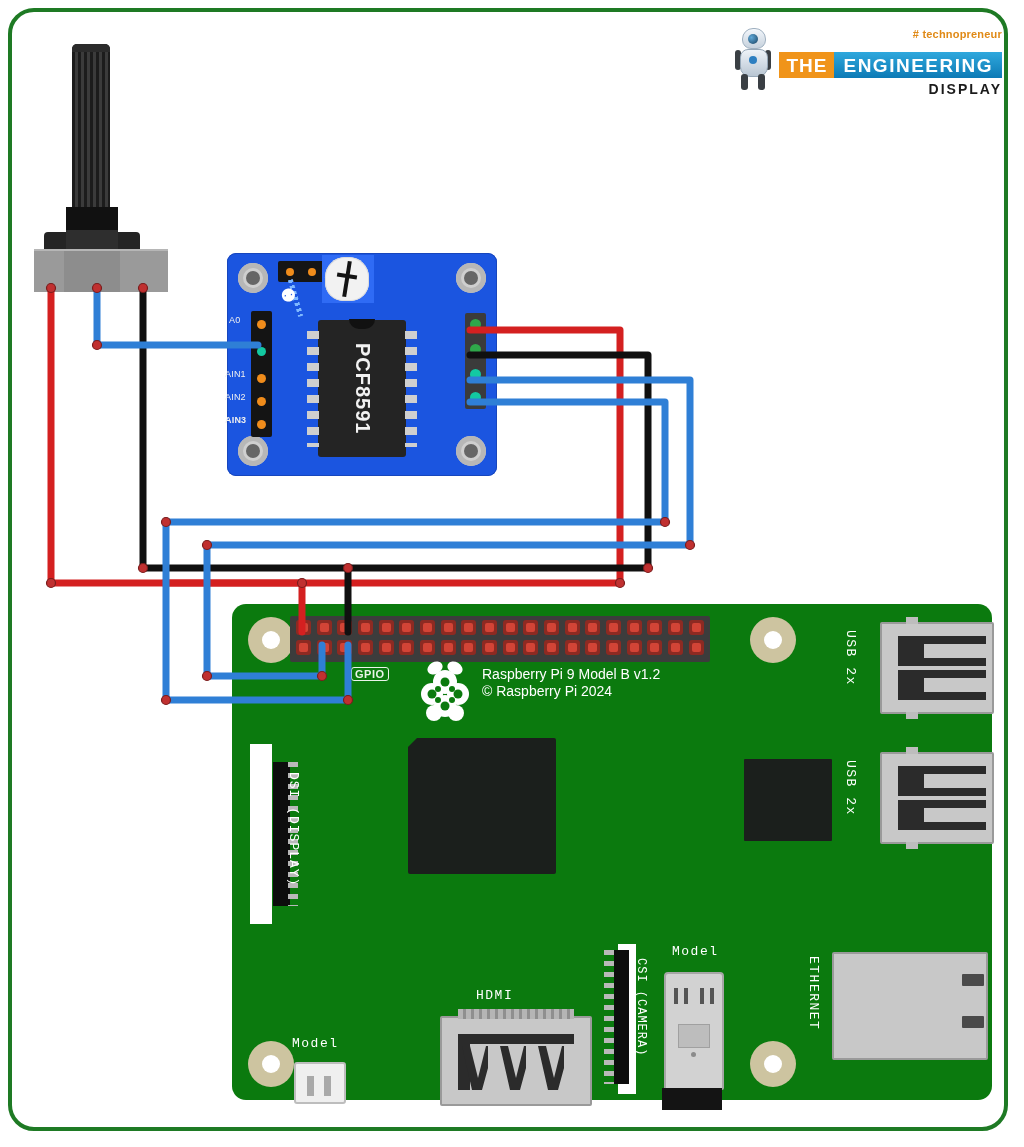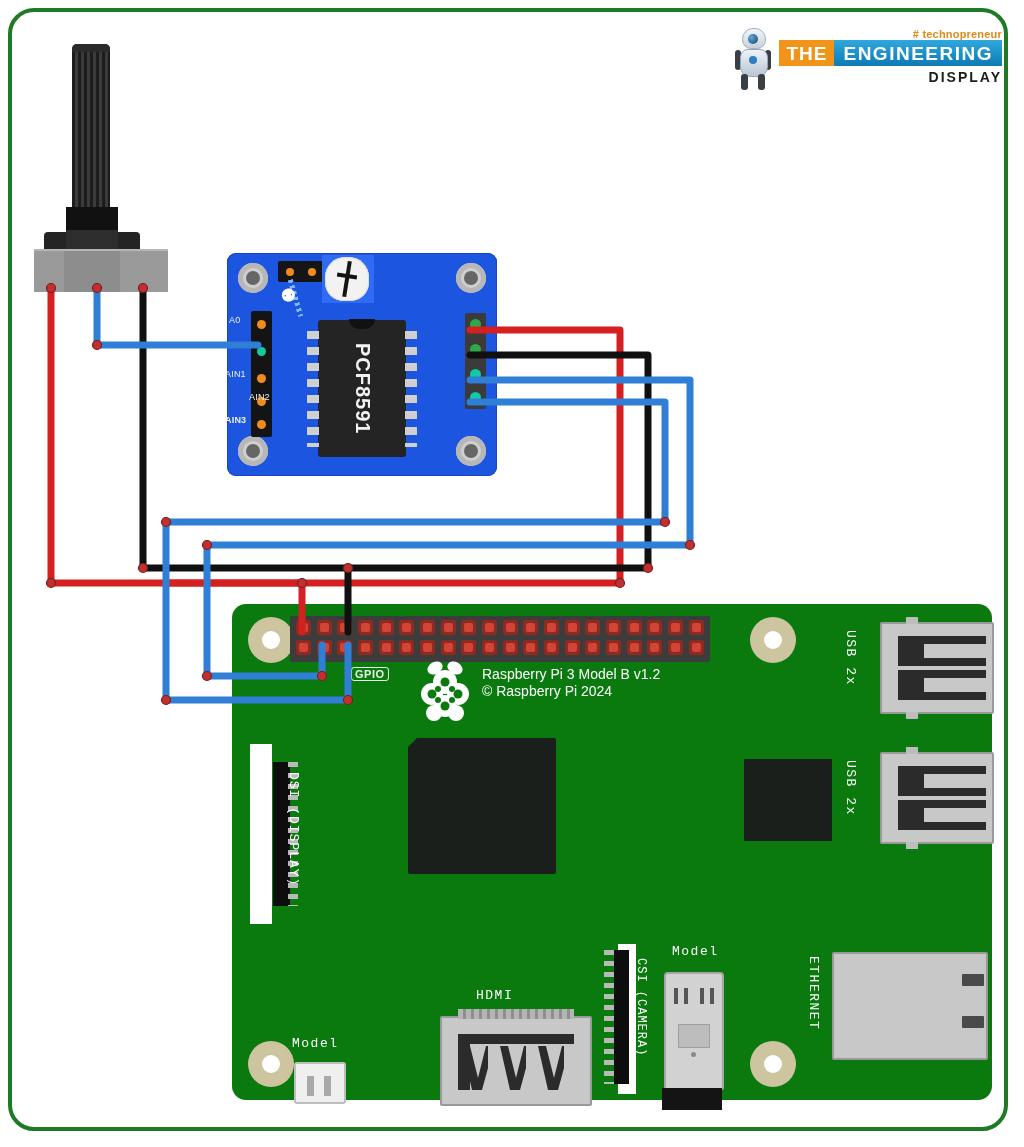--- a/index.html
+++ b/index.html
@@ -22,21 +22,21 @@
   #logo .robot .eye{position:absolute;left:13px;top:6px;width:10px;height:10px;border-radius:50%;
       background:radial-gradient(circle at 35% 35%,#5fa8d8,#18415f);}
   #logo .robot .body{position:absolute;left:5px;top:21px;width:26px;height:26px;border-radius:8px 8px 10px 10px;
       background:linear-gradient(180deg,#eef3f8,#b9c6d3);border:1px solid #97a8b8;}
   #logo .robot .chest{position:absolute;left:14px;top:28px;width:8px;height:8px;border-radius:50%;background:#2d7fc1;}
   #logo .robot .arm{position:absolute;top:22px;width:6px;height:20px;border-radius:3px;background:#3a3f44;}
   #logo .robot .arm.l{left:0;} #logo .robot .arm.r{right:0;}
   #logo .robot .leg{position:absolute;top:46px;width:7px;height:16px;border-radius:3px;background:#3a3f44;}
   #logo .robot .leg.l{left:6px;} #logo .robot .leg.r{right:6px;}
   #logo .txt{display:flex;flex-direction:column;align-items:flex-end;}
-  #tagline{color:#e08a17;font-size:11px;font-weight:bold;letter-spacing:.2px;margin-bottom:0;}
+  #tagline{color:#e08a17;font-size:11px;font-weight:bold;letter-spacing:.2px;margin-bottom:12px;}
   #wordmark{display:flex;align-items:stretch;height:26px;}
   #wm-the{background:#f0941a;color:#fff;font-weight:bold;font-size:19px;letter-spacing:1px;
       padding:2px 7px 0 7px;display:flex;align-items:center;}
   #wm-eng{background:linear-gradient(180deg,#2fa8dd,#0d7ab5);color:#fff;font-weight:bold;font-size:19px;
       letter-spacing:1.5px;padding:2px 9px 0 9px;display:flex;align-items:center;}
   #wm-proj{color:#1b1b1b;font-weight:bold;font-size:14px;letter-spacing:2px;margin-top:3px;text-align:right;}
 
   
   #pot{position:absolute;left:30px;top:44px;width:140px;height:246px;}
   #pot .shaft{position:absolute;left:42px;top:0;width:38px;height:172px;border-radius:5px 5px 0 0;
@@ -229,21 +229,21 @@
 
     <div class="hdr-left">
       <i class="p0"></i>
       <i class="p1"></i>
       <i class="p2"></i>
       <i class="p3"></i>
       <i class="p4"></i>
     </div>
     <div class="lbl" style="left:2px;top:62px;">A0</div>
     <div class="lbl" style="left:-2px;top:116px;">AIN1</div>
-    <div class="lbl" style="left:-2px;top:139px;margin-left:24px;">AIN2</div>
+    <div class="lbl" style="left:-2px;top:139px;">AIN2</div>
     <div class="lbl" style="left:-2px;top:162px;font-weight:bold;">AIN3</div>
 
     <div class="hdr-right">
       <i class="r0"></i>
       <i class="r1"></i>
       <i class="r2"></i>
       <i class="r3"></i>
     </div>
 
     <div class="ic">
@@ -326,21 +326,21 @@
         <circle cx="42" cy="34" r="4.5"></circle>
           <circle cx="29" cy="46" r="4.5"></circle>
         <circle cx="22" cy="29" r="3"></circle>
           <circle cx="36" cy="29" r="3"></circle>
         <circle cx="22" cy="40" r="3"></circle>
           <circle cx="36" cy="40" r="3"></circle>
       </g>
     </svg>
 
     <div id="pi-text">
-      <div>Raspberry Pi 3 Model B v1.2</div>
+      <div>Raspberry Pi 9 Model B v1.2</div>
       <div>© Raspberry Pi 2024</div>
     </div>
 
     <div id="soc"></div>
     <div id="lan"></div>
 
     <div id="dsi">
       <div class="white"></div>
       <div class="blk"></div>
       <div class="pads"></div>

